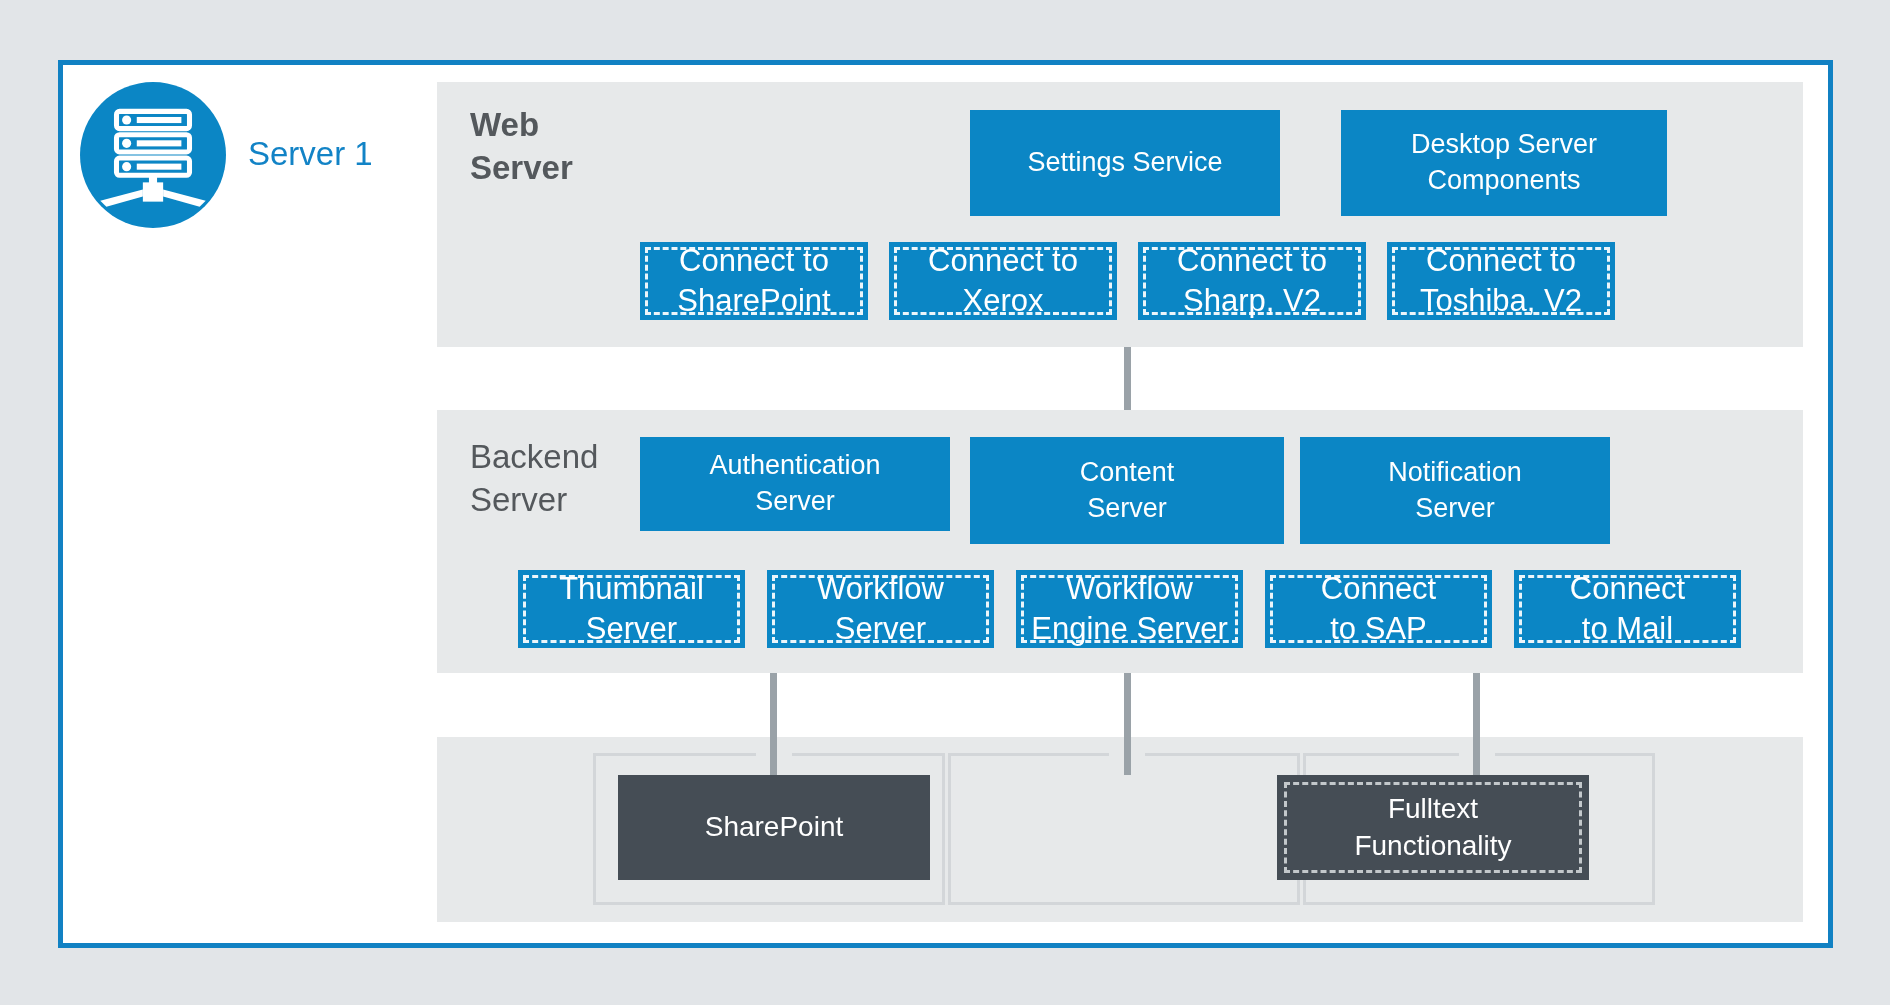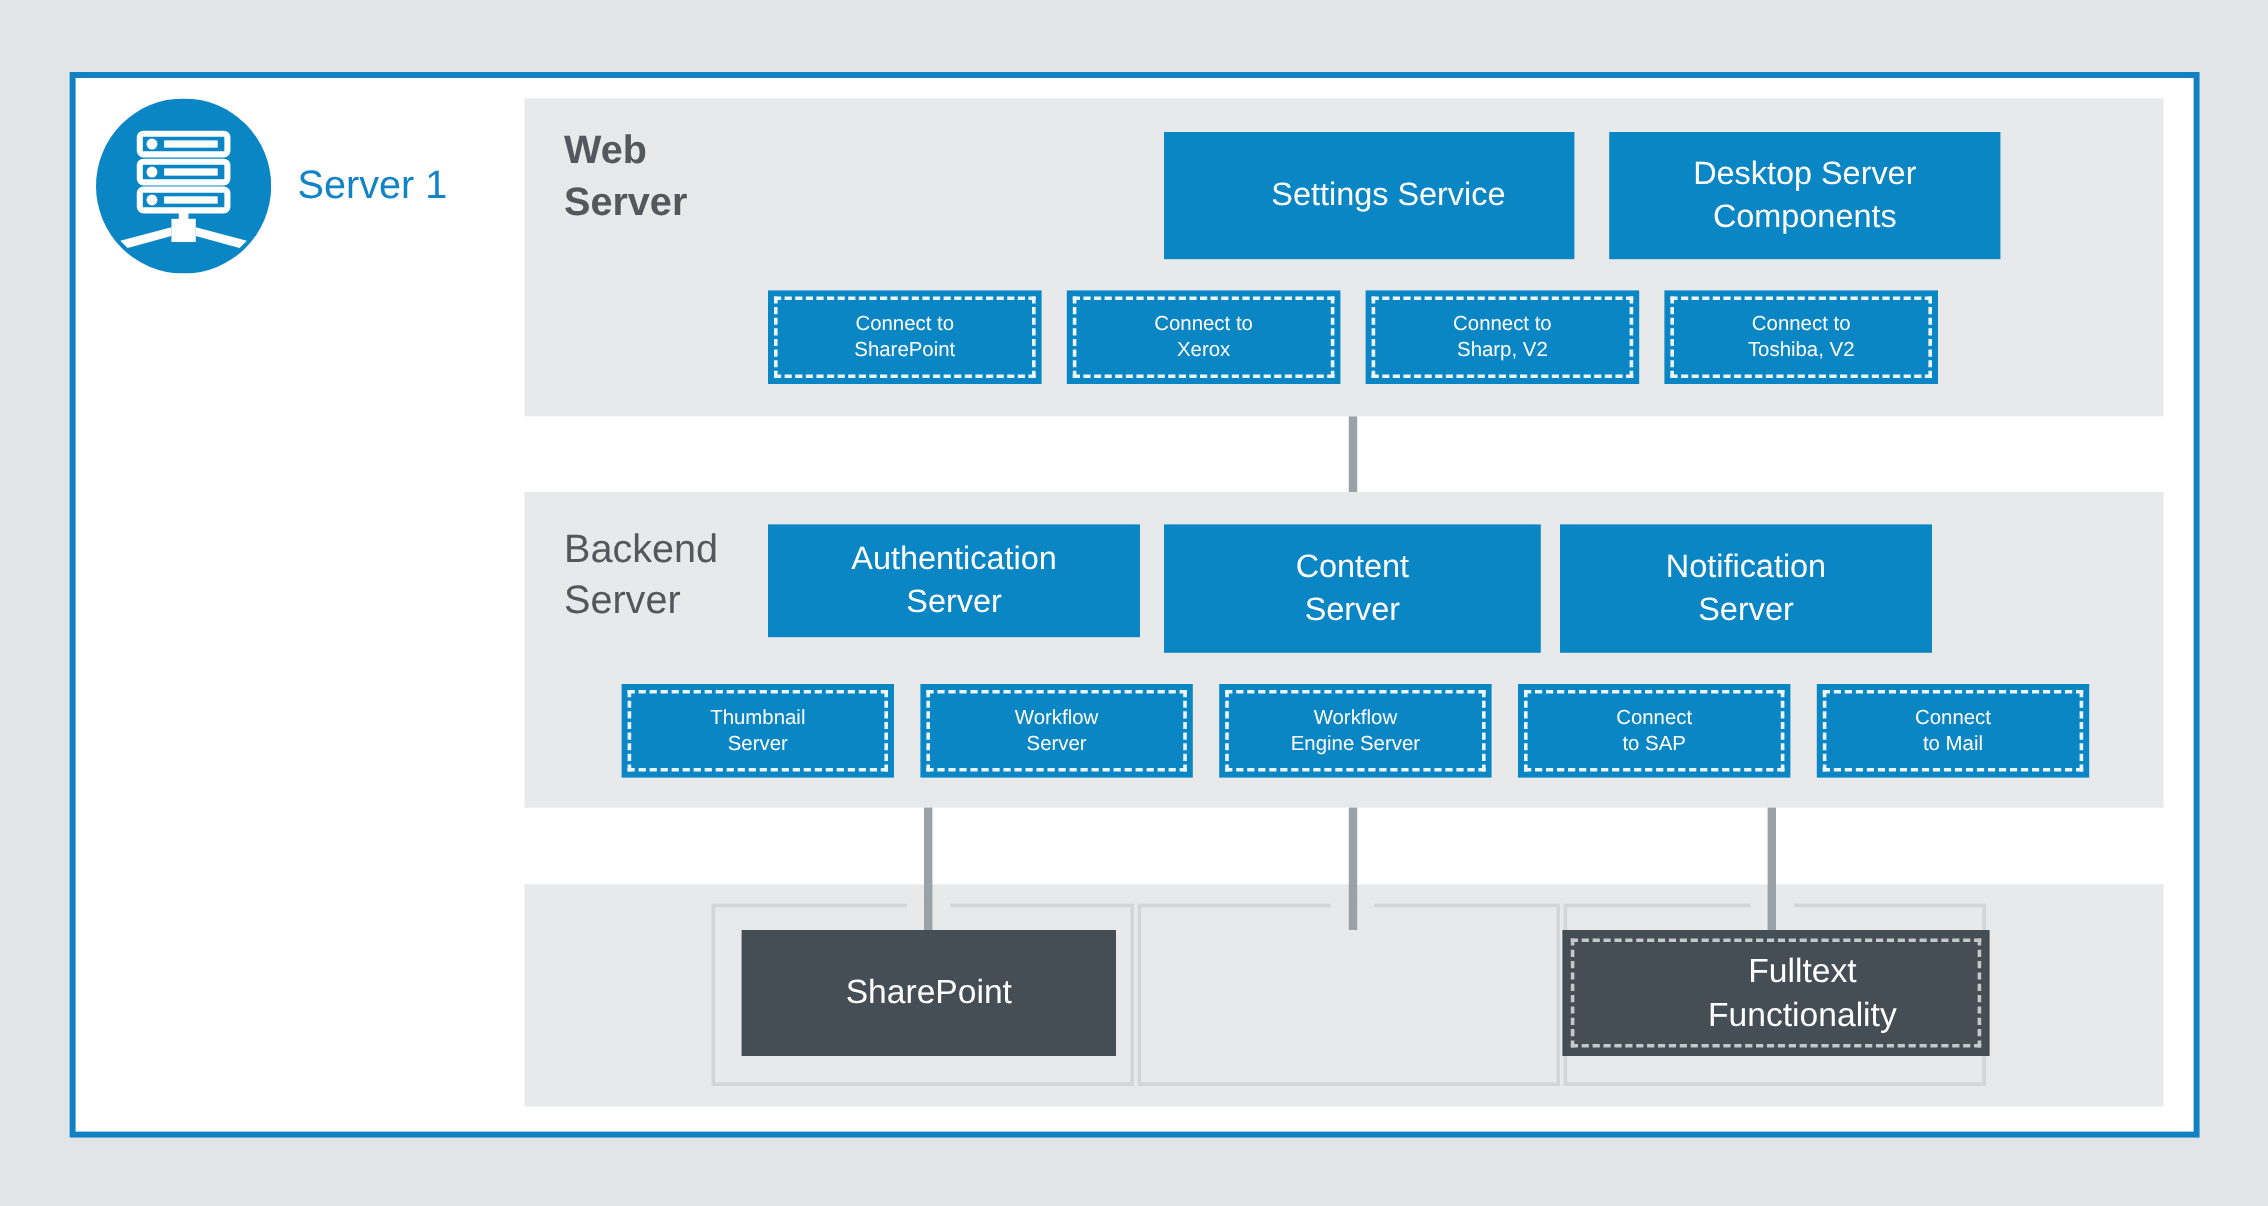--- a/index.html
+++ b/index.html
@@ -11,21 +11,21 @@
 
   .section { position:absolute; background:#e7e9ea; }
   .section-label { position:absolute; color:#54585c; font-size:33px; line-height:1.3;
                    white-space:pre-line; }
 
   .box-solid { position:absolute; background:#0b86c5; color:#ffffff;
                display:flex; align-items:center; justify-content:center;
                text-align:center; font-size:27px; line-height:1.32; white-space:pre-line; }
   .box-dashed { position:absolute; background:#0b86c5; color:#ffffff;
                 display:flex; align-items:center; justify-content:center;
-                text-align:center; font-size:17px; line-height:1.28; white-space:pre-line; }
+                text-align:center; font-size:31px; line-height:1.28; white-space:pre-line; }
   .box-dashed .inset { position:absolute; left:5px; top:5px; right:5px; bottom:5px;
                        border:3px dashed rgba(255,255,255,0.92); }
 
   .connector { position:absolute; width:7px; background:#9aa2a8; }
 
   .container-frame { position:absolute; border:3px solid #d3d6d9; box-sizing:border-box; }
   .frame-gap { position:absolute; background:#e7e9ea; }
 
   .box-dark { position:absolute; background:#454d55; color:#ffffff;
               display:flex; align-items:center; justify-content:center;
@@ -62,21 +62,21 @@
             <rect x="62" y="99" width="20" height="19" fill="#ffffff"></rect>
           </g>
         </svg>
       </div>
       <div class="server-title">Server 1</div>
 
       <div class="section" style="left:374px; top:17px; width:1366px; height:265px;">
         <div class="section-label" style="left:33px; top:22px;font-weight:bold;">Web
 Server</div>
 
-        <div class="box-solid" style="left:533px; top:28px; width:310px; height:106px;padding-left:32px;">Settings Service</div>
+        <div class="box-solid" style="left:533px; top:28px; width:310px; height:106px;">Settings Service</div>
         <div class="box-solid" style="left:904px; top:28px; width:326px; height:106px;">Desktop Server
 Components</div>
 
         <div class="box-dashed" style="left:203px; top:160px; width:228px; height:78px;">
           <div class="inset"></div>
           <span>Connect to
 SharePoint</span>
         </div>
         <div class="box-dashed" style="left:452px; top:160px; width:228px; height:78px;">
           <div class="inset"></div>
@@ -136,21 +136,21 @@
       <div class="section" style="left:374px; top:672px; width:1366px; height:185px;">
         <div class="container-frame" style="left:156px; top:16px; width:352px; height:152px;"></div>
         <div class="container-frame" style="left:511px; top:16px; width:352px; height:152px;"></div>
         <div class="container-frame" style="left:866px; top:16px; width:352px; height:152px;"></div>
 
         <div class="frame-gap" style="left:319px; top:12px; width:36px; height:11px;"></div>
         <div class="frame-gap" style="left:672px; top:12px; width:36px; height:11px;"></div>
         <div class="frame-gap" style="left:1022px; top:12px; width:36px; height:11px;"></div>
 
         <div class="box-dark" style="left:181px; top:38px; width:312px; height:105px;">SharePoint</div>
-        <div class="box-dark" style="left:865px; top:38px; width:312px; height:105px;padding-left:44px;">
+        <div class="box-dark" style="left:840px; top:38px; width:312px; height:105px;">
           <div class="inset-dark"></div>
           <span>Fulltext
 Functionality</span>
         </div>
       </div>
 
       <div class="connector" style="left:1061px; top:282px; height:63px;"></div>
       <div class="connector" style="left:707px; top:608px; height:102px;"></div>
       <div class="connector" style="left:1061px; top:608px; height:102px;"></div>
       <div class="connector" style="left:1410px; top:608px; height:102px;"></div>

